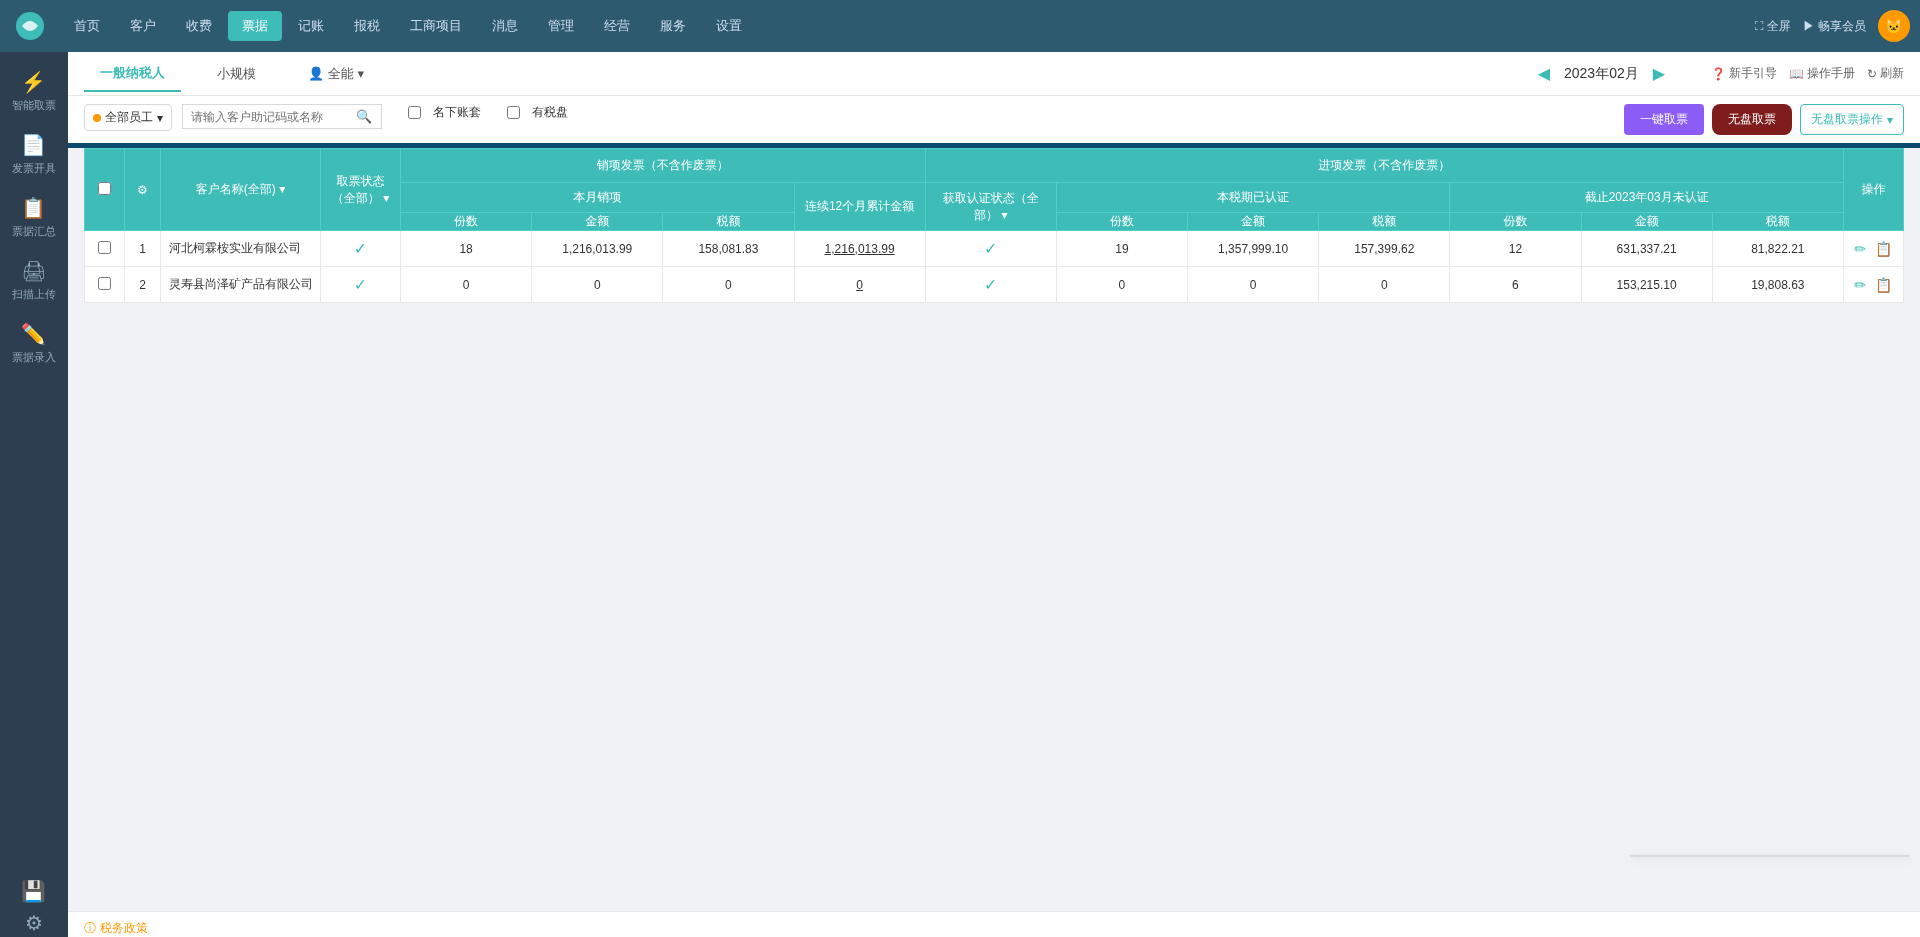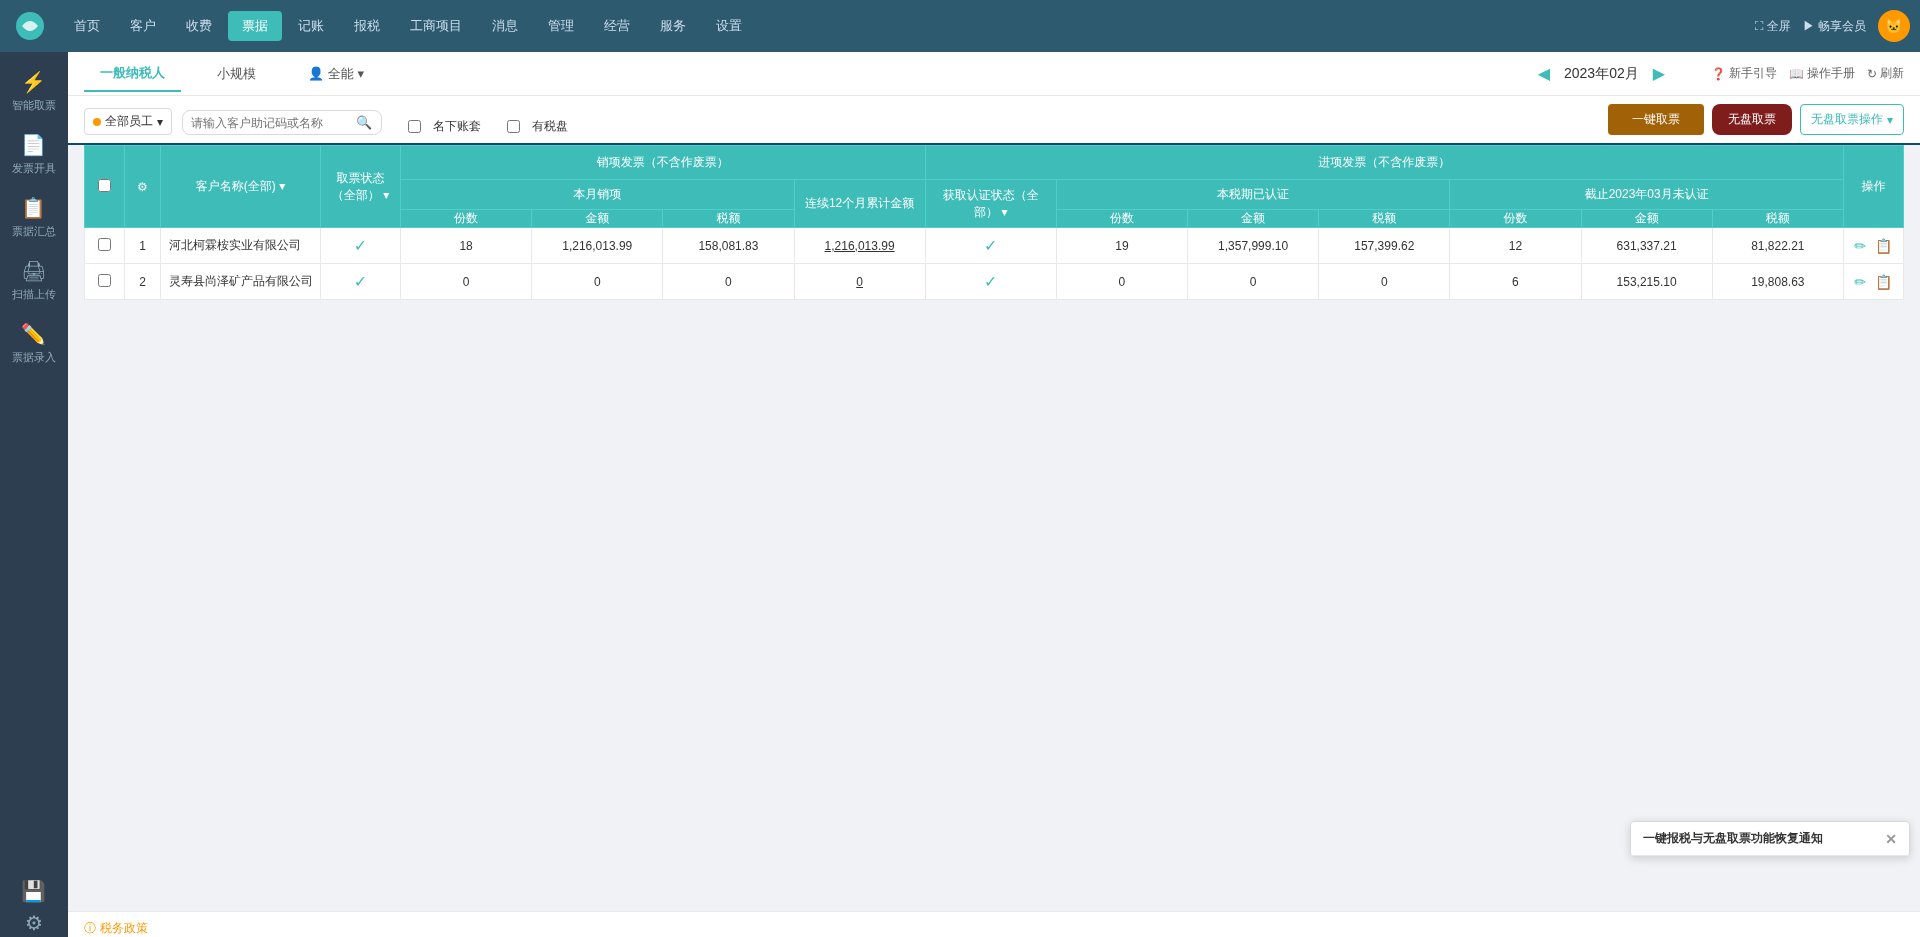--- a/index.html
+++ b/index.html
@@ -166,23 +166,23 @@
       color: #666;
       cursor: pointer;
       display: flex; align-items: center; gap: 3px;
     }
 
     
     .filter-bar {
       background: #fff;
       padding: 8px 16px;
       display: flex;
-      align-items: flex-end;
+      align-items: flex-start;
       gap: 10px;
-      border-bottom: 2px solid #0c4a6e;
+      border-bottom: 5px solid #0c4a6e;
     }
     .filter-bar .employee-select {
       display: flex;
       align-items: center;
       border: 1px solid #d9d9d9;
       border-radius: 4px;
       padding: 4px 8px;
       background: #fff;
       cursor: pointer;
       font-size: 12px;
@@ -190,21 +190,21 @@
     }
     .filter-bar .employee-select .dot {
       width: 8px; height: 8px;
       background: #f90;
       border-radius: 50%;
     }
     .filter-bar .search-input-wrap {
       display: flex;
       align-items: center;
       border: 1px solid #d9d9d9;
-      border-radius: 8px;
+      border-radius: 0;
       padding: 4px 8px;
       background: #fff;
       gap: 6px;
       width: 200px;
     }
     .filter-bar .search-input-wrap input {
       border: none;
       outline: none;
       font-size: 12px;
       width: 160px;
@@ -218,24 +218,24 @@
       cursor: pointer;
       padding-left: 16px;
     }
     .filter-bar .checkbox-item input[type=checkbox] { cursor: pointer; }
     .filter-bar .right-btns {
       margin-left: auto;
       display: flex;
       gap: 8px;
     }
     .btn-orange {
-      background: #a16207;
+      background: #8b5cf6;
       color: #fff;
       border: none;
-      padding: 6px 24px;
+      padding: 6px 16px;
       border-radius: 4px;
       cursor: pointer;
       font-size: 12px;
     }
     .btn-teal {
       background: #7f1d1d;
       color: #fff;
       border: none;
       padding: 6px 16px;
       border-radius: 8px;
@@ -585,17 +585,13 @@
     <div class="footer-bar">
       <div class="tax-link">
         <span>ⓘ</span>
         <span>税务政策</span>
       </div>
     </div>
   </div>
 </div>
 
 <div class="notification-popup">
-  <div class="popup-header">
-    <span>一键报税与无盘取票功能恢复通知</span>
-    <span class="popup-close">✕</span>
-  </div>
 </div>
 
 </body></html>

